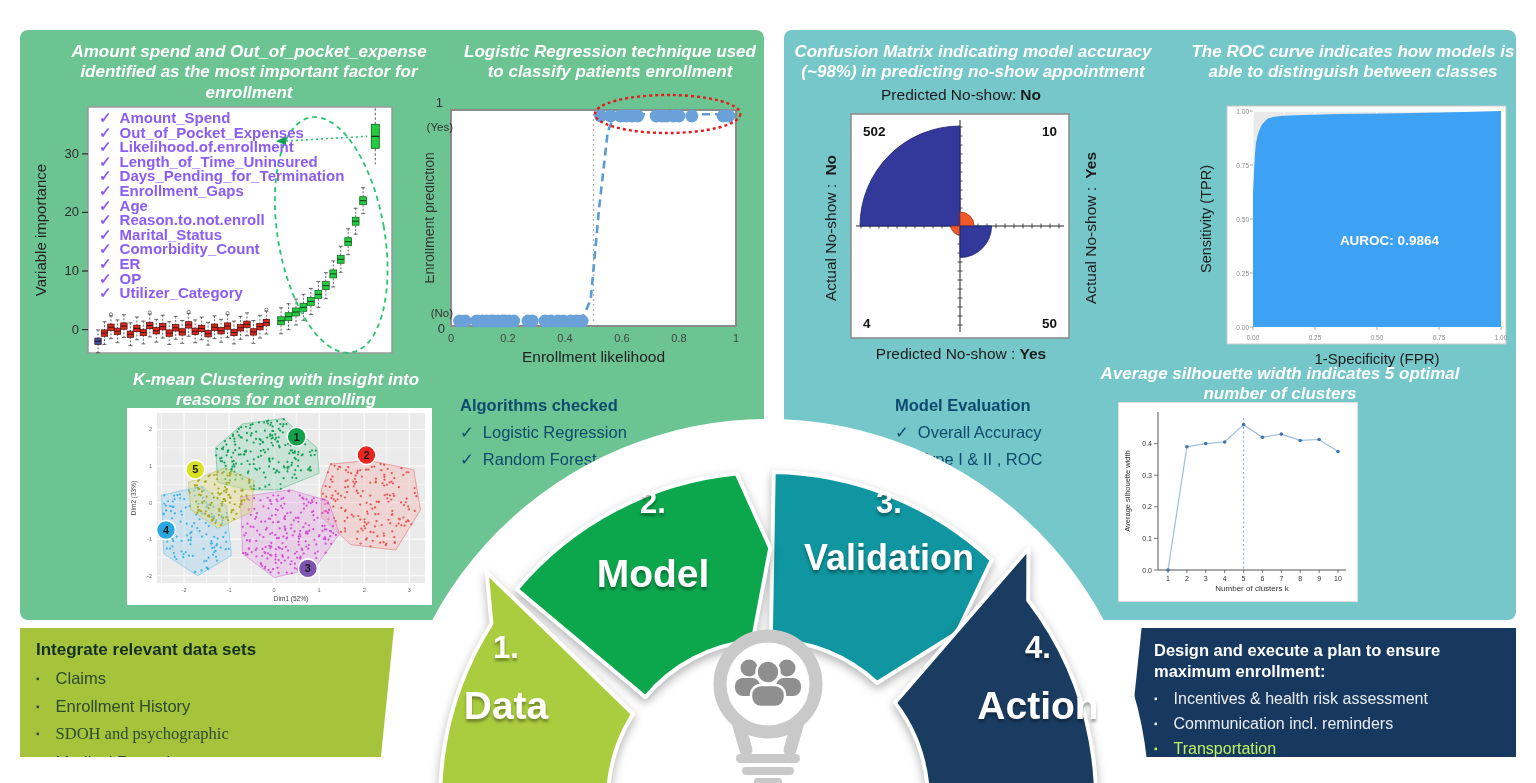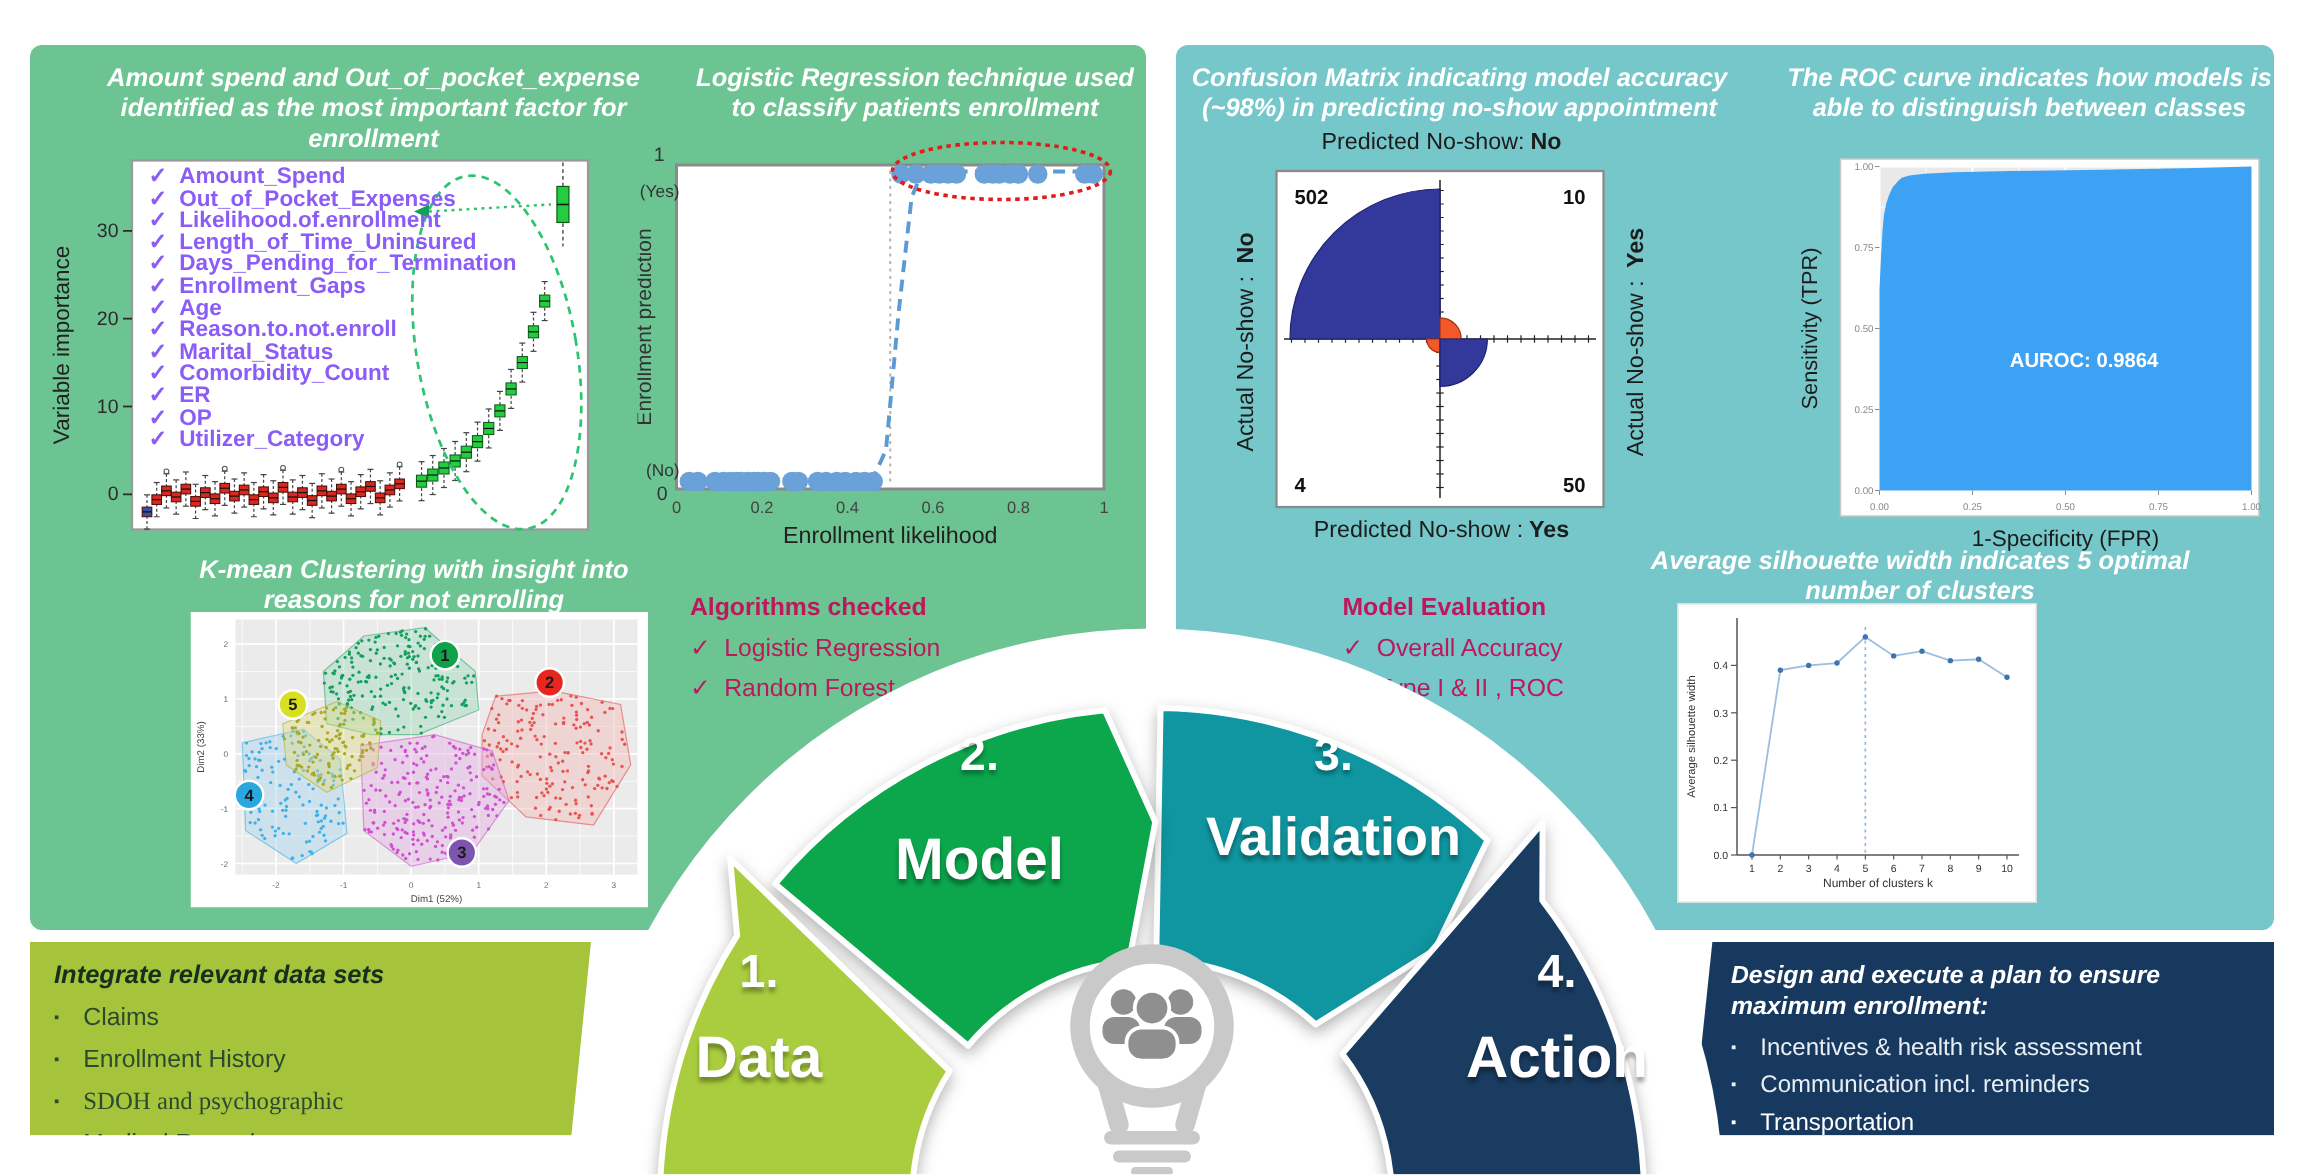--- a/index.html
+++ b/index.html
@@ -1,23 +1,23 @@
 <!DOCTYPE html>
 <html><head>
 <meta charset="utf-8">
 <style>
   html,body{margin:0;padding:0;background:#fff;}
   body{font-family:"Liberation Sans",sans-serif;}
   .stage{position:relative;width:1536px;height:783px;background:#fff;overflow:hidden;}
   .panel{position:absolute;border-radius:8px;z-index:1;}
   .ptitle{position:absolute;color:#fff;font-style:italic;font-weight:bold;font-size:17px;line-height:1.2;text-align:center;z-index:2;}
-  .dtitle{font-style:italic;font-weight:bold;font-size:17px;}
+  .dtitle{font-weight:bold;font-size:17px;}
   svg{position:absolute;z-index:2;}
   svg text{font-family:"Liberation Sans",sans-serif;}
-  .chk-block{position:absolute;z-index:2;color:#be185d;}
+  .chk-block{position:absolute;z-index:2;color:#0c4a6e;}
   .chk-block .hd{font-weight:bold;font-size:16.5px;margin-bottom:4px;}
   .chk-block .it{font-size:16.5px;line-height:1.62;}
   .chk-block .glyph{margin-right:9px;}
   .vi-list{position:absolute;z-index:3;}
   .vi-item{font-size:15px;line-height:14.6px;font-weight:bold;color:#8b5cf6;white-space:nowrap;}
   .vi-item .glyph{margin-right:8px;}
   .ff-label{position:absolute;z-index:2;font-size:15.5px;color:#1c1c1c;white-space:nowrap;transform:translate(-50%,-50%);}
   .ff-label b{margin-left:4px;}
   .ff-rot-l{transform:translate(-50%,-50%) rotate(-90deg);}
   .bullet-panel{position:absolute;z-index:1;padding:12px 16px;box-sizing:border-box;}
@@ -1413,21 +1413,21 @@
         <div class="bl-item" style="color:#2c4a2e;"><span class="glyph">▪</span><span>Medical Records</span></div>
       </div>
   </div>
 
   <div class="bullet-panel" style="left: 1128px; top: 628px; width: 388px; height: 129px; clip-path: polygon(3.5% 0px, 100% 0px, 100% 100%, 0px 100%); color: rgb(255, 255, 255); padding-left: 26px; background: rgb(23, 57, 95);">
     <div class="dtitle" style="color:#fff;font-size:16.5px;line-height:1.25;">Design and execute a plan to ensure maximum enrollment:</div>
     <div class="bl-items" style="margin-top:6px;">
 
     <div class="bl-item" style="color:#e9eef4;font-size:16px;line-height:1.55;"><span class="glyph">▪</span><span>Incentives &amp; health risk assessment</span></div>
         <div class="bl-item" style="color:#e9eef4;font-size:16px;line-height:1.55;"><span class="glyph">▪</span><span>Communication incl. reminders</span></div>
-        <div class="bl-item" style="color:#ffffff;font-size:16px;line-height:1.55;"><span class="glyph">▪</span><span>Transportation</span></div>
+        <div class="bl-item" style="color:#bef264;font-size:16px;line-height:1.55;"><span class="glyph">▪</span><span>Transportation</span></div>
       </div>
   </div>
 
   <svg id="svg-process" style="left:380px;top:416px;z-index:5;" width="780" height="367" viewBox="0 0 780 367">
       <circle cx="388" cy="384" r="381" fill="#fff"></circle>
       <path d="M390.8,224.0 L393.7,56.0 A328,328 0 0 1 611.7,144.1 L576.7,217.0 L497.1,267.0 A160,160 0 0 0 390.8,224.0 Z" fill="#0f96a0" stroke="#fff" stroke-width="4" stroke-linejoin="round" style="filter:drop-shadow(0 4px 5px rgba(0,0,0,.3))"></path>
       <path d="M265.4,281.2 L136.7,173.2 A328,328 0 0 1 356.6,57.5 L390.2,132.0 L372.7,224.7 A160,160 0 0 0 265.4,281.2 Z" fill="#0ca64d" stroke="#fff" stroke-width="4" stroke-linejoin="round" style="filter:drop-shadow(0 4px 5px rgba(0,0,0,.3))"></path>
       <path d="M541.0,430.8 L701.7,479.9 A328,328 0 0 0 648.2,184.3 L648.4,132.5 L514.9,286.6 A160,160 0 0 1 541.0,430.8 Z" fill="#1a3c61" stroke="#fff" stroke-width="4" stroke-linejoin="round" style="filter:drop-shadow(0 4px 5px rgba(0,0,0,.3))"></path>
       <path d="M234.6,429.4 L73.5,477.2 A328,328 0 0 1 111.4,207.8 L106.7,156.2 L253.1,298.0 A160,160 0 0 0 234.6,429.4 Z" fill="#aacd3f" stroke="#fff" stroke-width="4" stroke-linejoin="round" style="filter:drop-shadow(0 4px 5px rgba(0,0,0,.3))"></path>
       <g>

